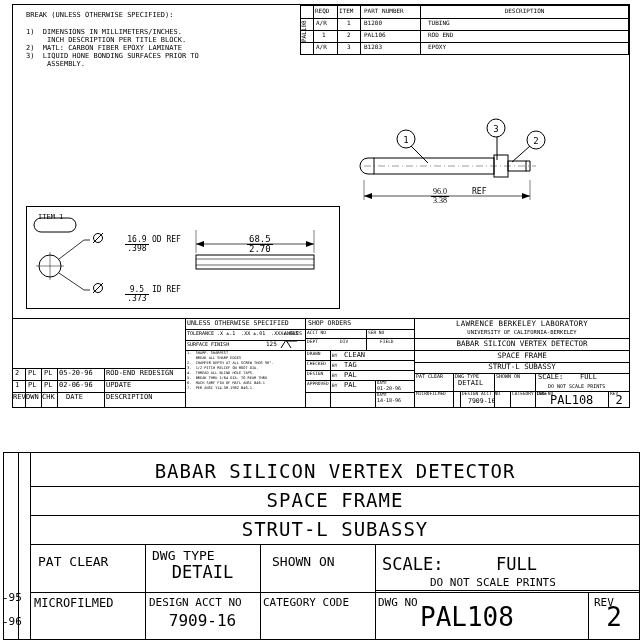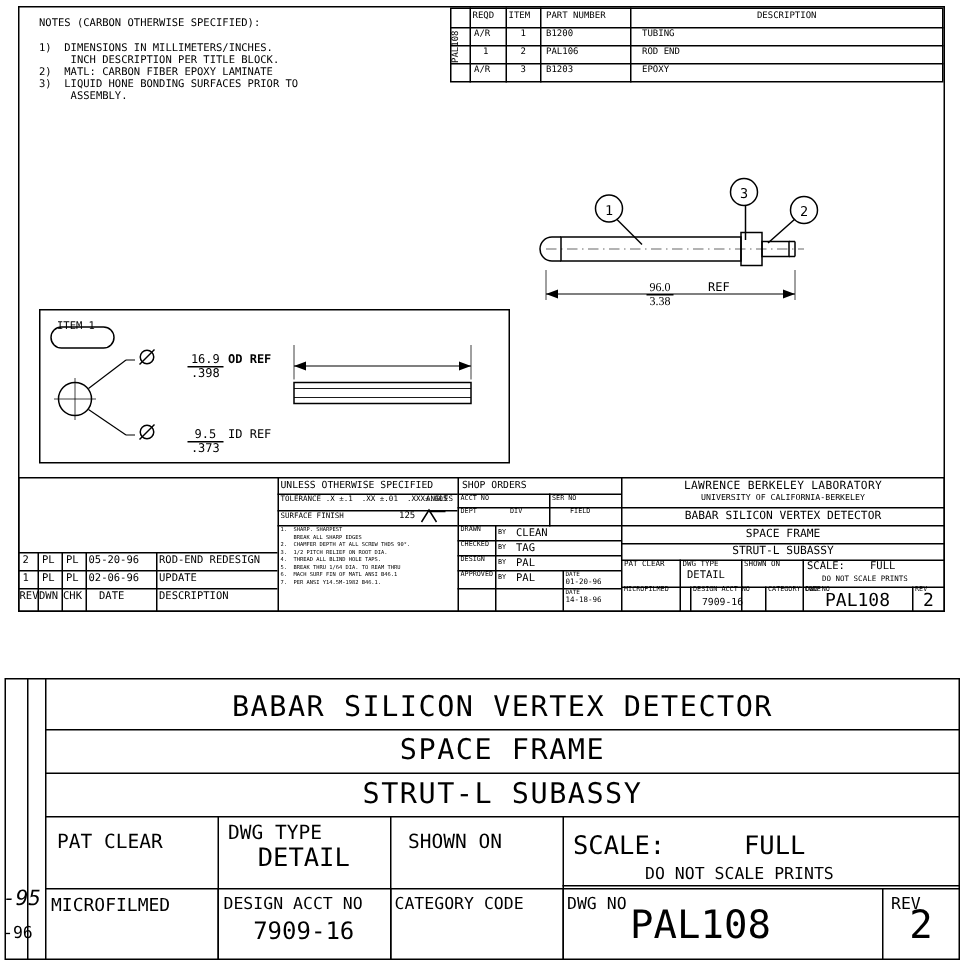--- a/index.html
+++ b/index.html
@@ -15,21 +15,21 @@
   .frac .num{display:block;border-bottom:1px solid #000;padding:0 2px;}
   .frac .den{display:block;padding:0 2px;}
 </style>
 </head>
 <body>
 
 <div id="root">
 
   <div class="bx" style="left:12px;top:4px;width:618px;height:404px;"></div>
 
-  <div class="t" style="left:26px;top:12px;font-size:7px;">NOTES (CARBON OTHERWISE SPECIFIED):</div>
+  <div class="t" style="left:26px;top:12px;font-size:7px;">BREAK (UNLESS OTHERWISE SPECIFIED):</div>
   <div class="t" style="left:26px;top:29px;font-size:7px;">1)  DIMENSIONS IN MILLIMETERS/INCHES.</div>
   <div class="t" style="left:26px;top:37px;font-size:7px;">     INCH DESCRIPTION PER TITLE BLOCK.</div>
   <div class="t" style="left:26px;top:45px;font-size:7px;">2)  MATL: CARBON FIBER EPOXY LAMINATE</div>
   <div class="t" style="left:26px;top:53px;font-size:7px;">3)  LIQUID HONE BONDING SURFACES PRIOR TO</div>
   <div class="t" style="left:26px;top:61px;font-size:7px;">     ASSEMBLY.</div>
 
   <div class="bx" style="left:300px;top:5px;width:329px;height:50px;"></div>
 
   <div class="hr" style="left:300px;top:18px;width:329px;"></div>
   <div class="hr" style="left:300px;top:30px;width:329px;"></div>
@@ -129,27 +129,30 @@
     <line x1="170" y1="38" x2="288" y2="38" stroke="#000" stroke-width="0.7"></line>
     <path d="M170,38 L178,35 L178,41 Z" fill="#000"></path>
     <path d="M288,38 L280,35 L280,41 Z" fill="#000"></path>
   </svg>
 
   <div class="t" style="left:38px;top:214px;font-size:7px;">ITEM 1</div>
 
   <div class="t ctr" style="left:106px;top:228px;width:42px;font-size:8px;">
     <span class="frac"><span class="num">16.9</span><span class="den">.398</span></span>
   </div>
-  <div class="t" style="left:152px;top:236px;font-size:8px;font-weight:bold;">OD REF</div>
+  <div class="t" style="left:152px;top:236px;font-size:8px;">OD REF</div>
 
   <div class="t ctr" style="left:106px;top:278px;width:42px;font-size:8px;">
     <span class="frac"><span class="num">9.5</span><span class="den">.373</span></span>
   </div>
   <div class="t" style="left:152px;top:286px;font-size:8px;">ID REF</div>
 
+  <div class="t ctr" style="left:218px;top:226px;width:62px;font-size:9px;">
+    <span class="frac"><span class="num">68.5</span><span class="den">2.70</span></span>
+  </div>
 
   <div class="bx" style="left:12px;top:318px;width:618px;height:90px;"></div>
 
   <div class="vr" style="left:185px;top:318px;height:90px;"></div>
   <div class="vr" style="left:305px;top:318px;height:90px;"></div>
   <div class="vr" style="left:414px;top:318px;height:90px;"></div>
 
   <div class="hr" style="left:12px;top:368px;width:173px;"></div>
   <div class="hr" style="left:12px;top:380px;width:173px;"></div>
   <div class="hr" style="left:12px;top:392px;width:173px;"></div>
@@ -272,21 +275,21 @@
   <div class="t" style="left:537px;top:392px;font-size:4.5px;">DWG NO</div>
   <div class="t" style="left:550px;top:394px;font-size:12px;">PAL108</div>
   <div class="t" style="left:610px;top:392px;font-size:4.5px;">REV</div>
   <div class="t ctr" style="left:608px;top:394px;width:22px;font-size:12px;">2</div>
 
   <div class="bx" style="left:3px;top:452px;width:637px;height:188px;"></div>
 
   <div class="vr" style="left:18px;top:452px;height:188px;"></div>
   <div class="vr" style="left:30px;top:452px;height:188px;"></div>
 
-  <div class="t" style="left:2px;top:592px;font-size:14px;font-style:italic;">-95</div>
+  <div class="t" style="left:2px;top:592px;font-size:11px;">-95</div>
   <div class="t" style="left:2px;top:616px;font-size:11px;">-96</div>
 
   <div class="t ctr" style="left:30px;top:462px;width:610px;font-size:19px;letter-spacing:1px;">BABAR SILICON VERTEX DETECTOR</div>
   <div class="hr" style="left:30px;top:486px;width:610px;"></div>
   <div class="t ctr" style="left:30px;top:491px;width:610px;font-size:19px;letter-spacing:1px;">SPACE FRAME</div>
   <div class="hr" style="left:30px;top:515px;width:610px;"></div>
   <div class="t ctr" style="left:30px;top:520px;width:610px;font-size:19px;letter-spacing:1px;">STRUT-L SUBASSY</div>
   <div class="hr" style="left:30px;top:544px;width:610px;"></div>
 
   <div class="vr" style="left:145px;top:544px;height:96px;"></div>

